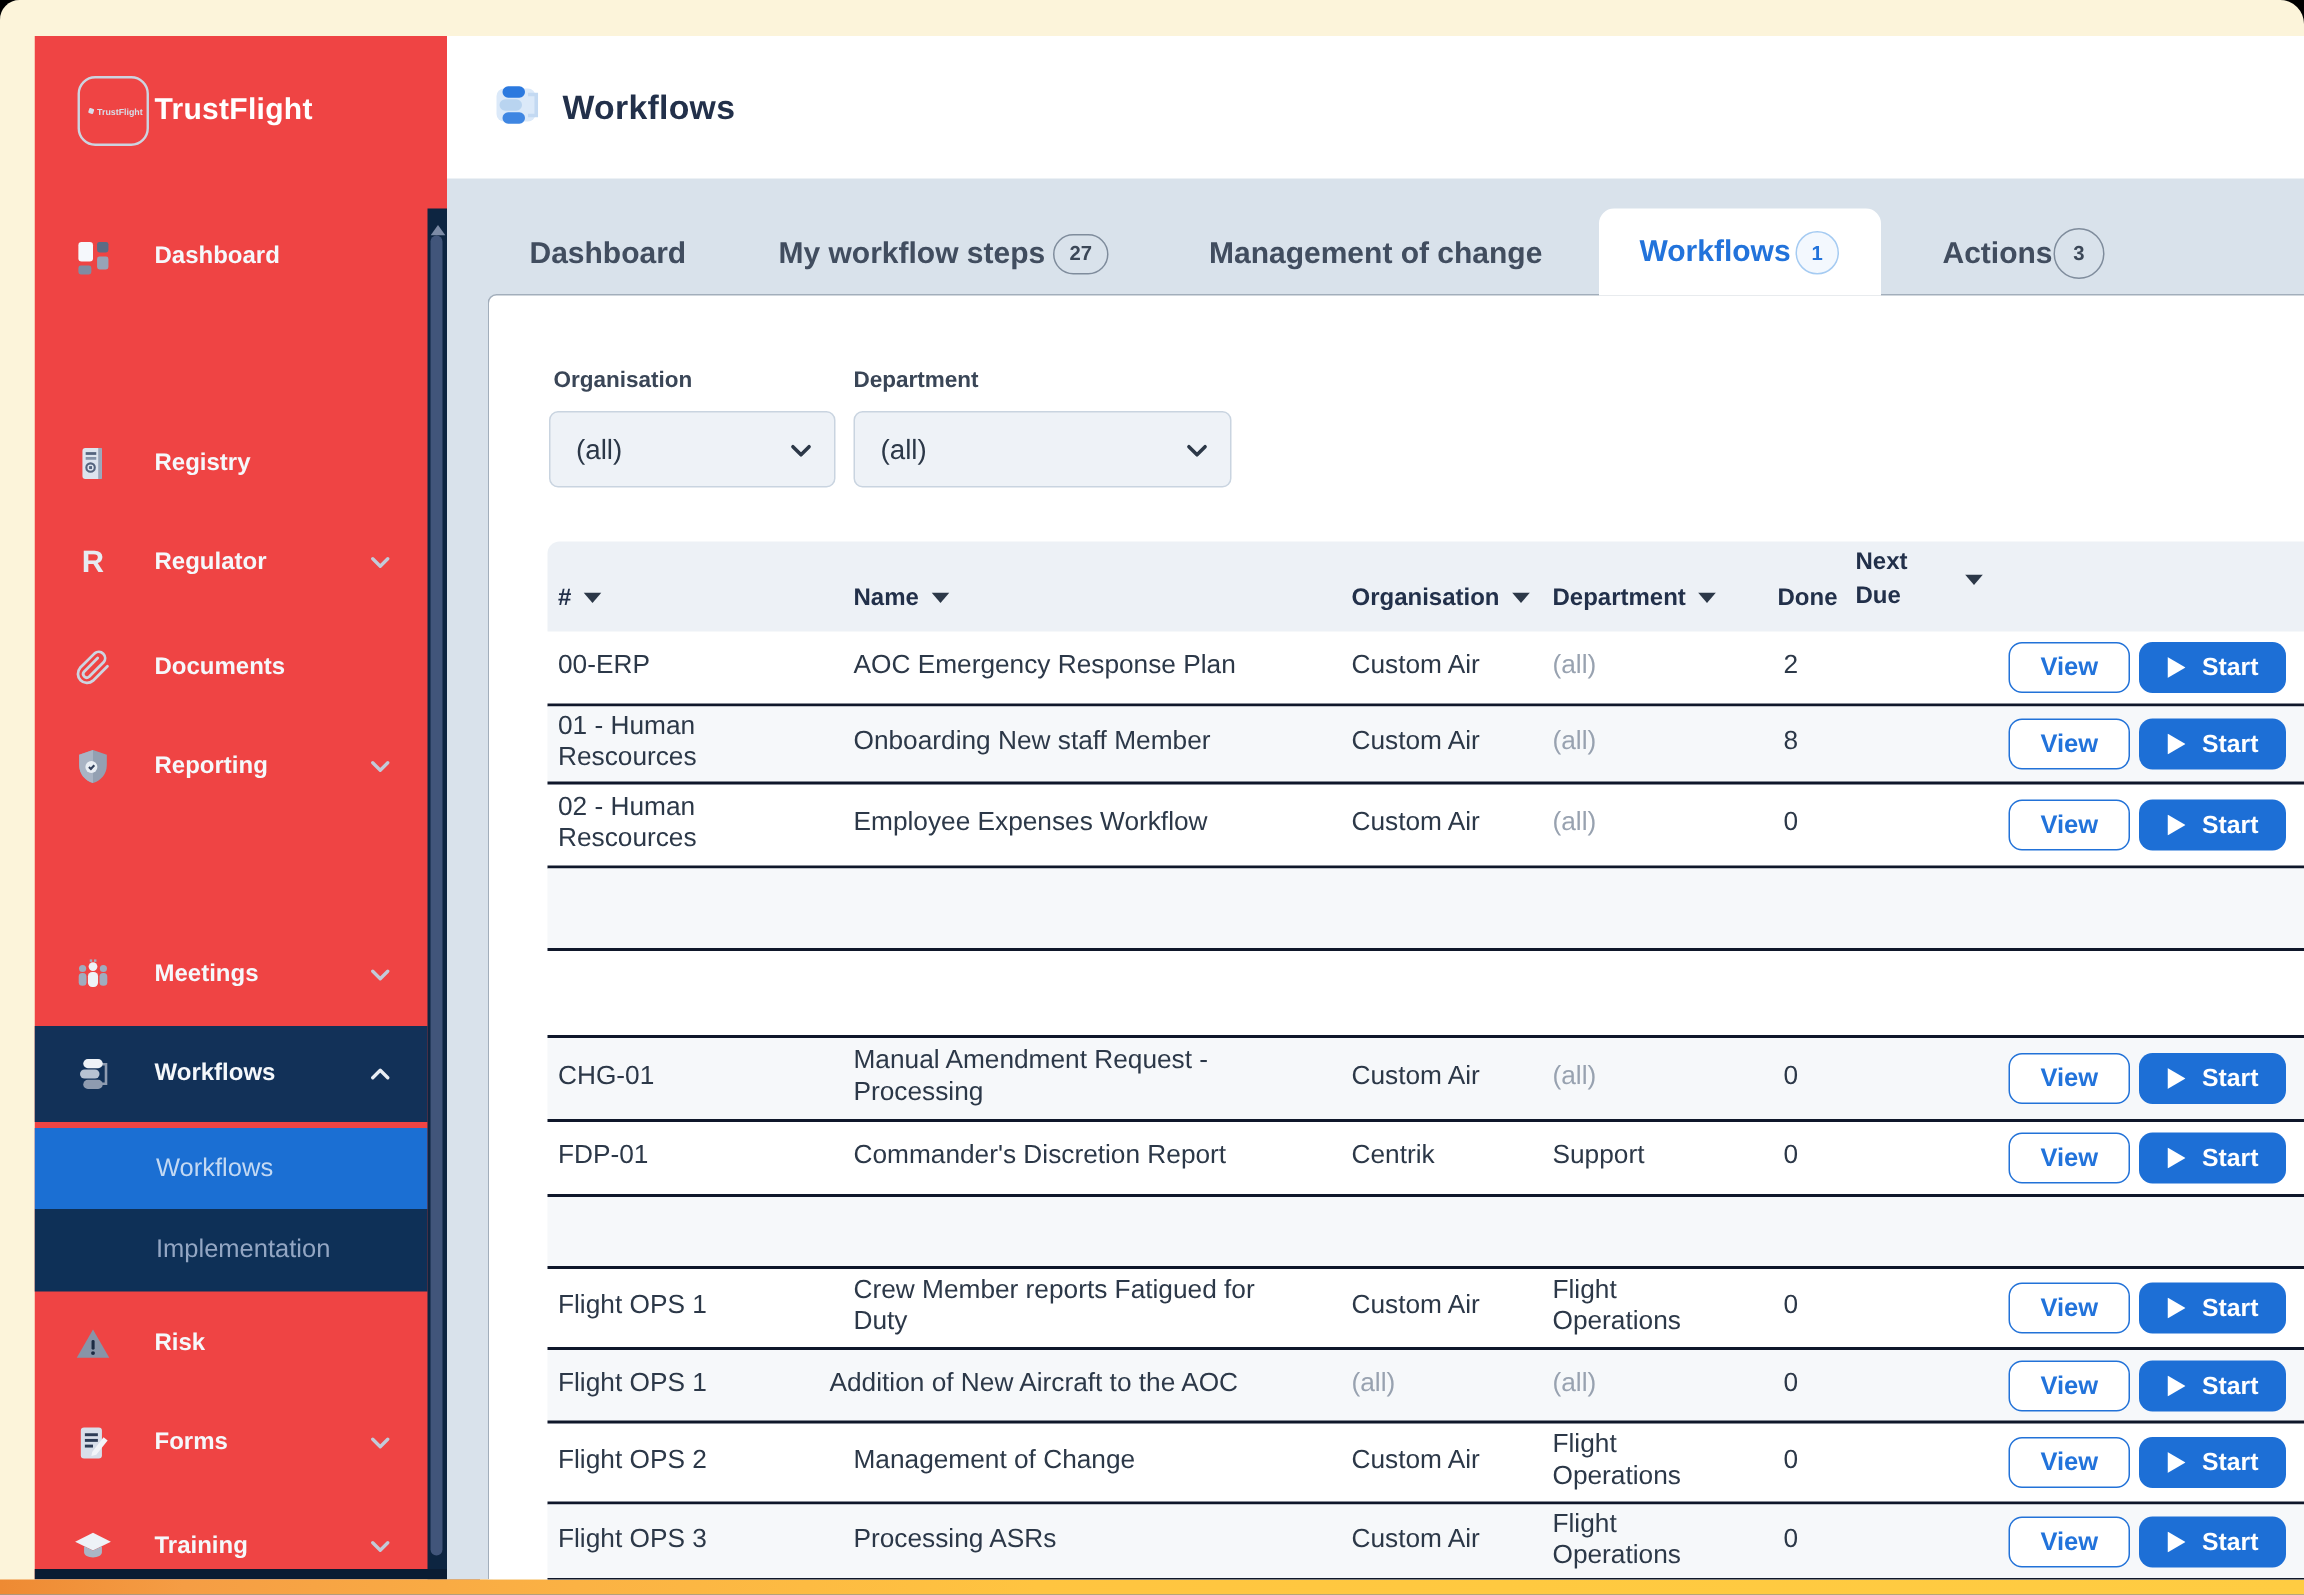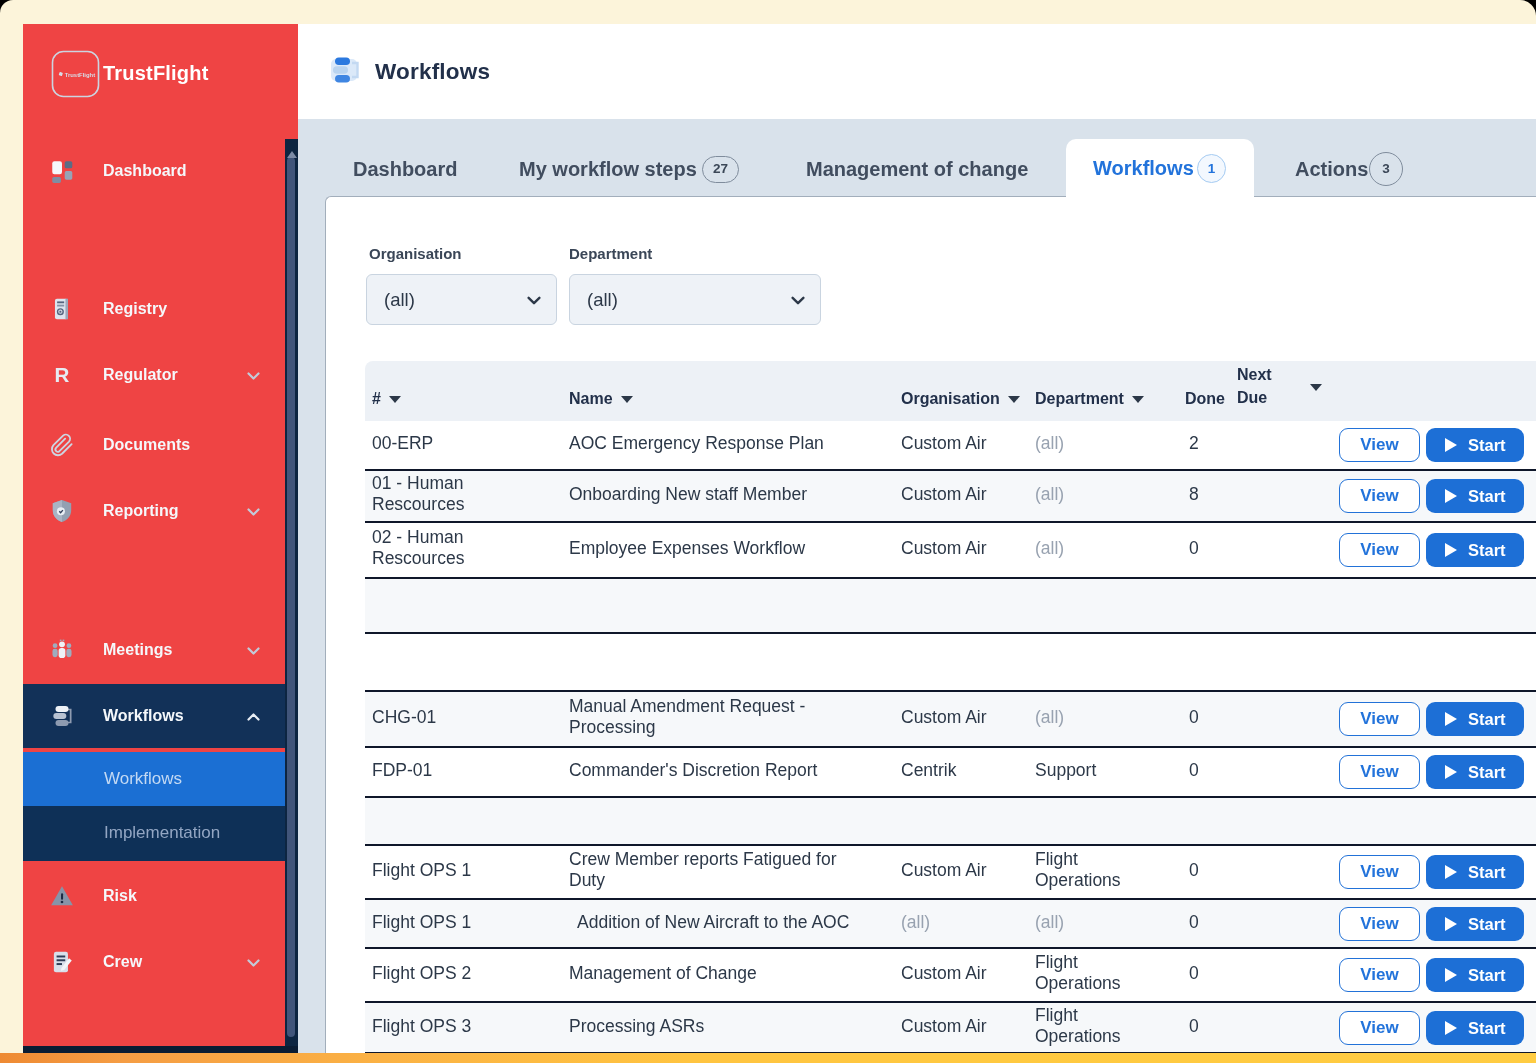--- a/index.html
+++ b/index.html
@@ -141,21 +141,31 @@
           <span class="tx">Risk</span>
         </div>
 <div class="mi" style="top:910px">
           <span class="ic"><svg viewBox="0 0 24 24" width="26" height="26">
               <rect x="4.5" y="2.5" width="13" height="19" rx="2" fill="#d8dfea"></rect>
               <rect x="7" y="6" width="8" height="1.8" fill="#2d3c56"></rect>
               <rect x="7" y="9.5" width="8" height="1.8" fill="#2d3c56"></rect>
               <rect x="7" y="13" width="5" height="1.8" fill="#2d3c56"></rect>
               <path d="M11.5 17.5 L18.5 8.5 L21 10.5 L14 19.3 L11 20 Z" fill="#f2f5f9"></path>
             </svg></span>
-          <span class="tx">Crew</span>
+          <span class="tx">Forms</span>
+          <span class="ch"><svg width="13" height="8" viewBox="0 0 13 8">
+              <polyline points="1.5,1.5 6.5,6.5 11.5,1.5" fill="none" stroke="#c2cbd9" stroke-width="2.2" stroke-linecap="round" stroke-linejoin="round"></polyline>
+            </svg></span>
+        </div>
+<div class="mi" style="top:979px">
+          <span class="ic"><svg viewBox="0 0 24 24" width="26" height="26">
+              <path d="M12 3.5 L23 9 L12 14.5 L1 9 Z" fill="#eef2f7"></path>
+              <path d="M6.5 11.8 V15.6 C6.5 17.4 9 18.8 12 18.8 C15 18.8 17.5 17.4 17.5 15.6 V11.8 L12 14.5 Z" fill="#aab6c6"></path>
+            </svg></span>
+          <span class="tx">Training</span>
           <span class="ch"><svg width="13" height="8" viewBox="0 0 13 8">
               <polyline points="1.5,1.5 6.5,6.5 11.5,1.5" fill="none" stroke="#c2cbd9" stroke-width="2.2" stroke-linecap="round" stroke-linejoin="round"></polyline>
             </svg></span>
         </div>
 <div class="abs" style="left:262px;top:115px;width:13px;height:914px;background:#0d2541"></div>
 <div class="abs" style="left:264px;top:133px;width:8px;height:880px;background:#41557a;border-radius:4px"></div>
 <div class="abs" style="left:264px;top:120px"><svg width="10" height="7" viewBox="0 0 10 7">
             <polygon points="5,0 10,7 0,7" fill="#7c8ba6"></polygon>
           </svg></div>
 <div class="abs" style="left:264px;top:1016px"><svg width="10" height="7" viewBox="0 0 10 7">
@@ -306,21 +316,21 @@
 <span class="vbtn">View</span>
 <span class="sbtn">
                 <svg width="12" height="14" viewBox="0 0 12 14">
                   <polygon points="0,0 12,7 0,14" fill="#fff"></polygon>
                 </svg>
                 <i>Start</i>
               </span>
 </div>
 <div class="row bgg" style="height:49px">
 <span class="cell" style="left:7px;width:110px">Flight OPS 1</span>
-<span class="cell" style="left:212px;width:300px">Addition of New Aircraft to the AOC</span>
+<span class="cell" style="left:188px;width:300px">Addition of New Aircraft to the AOC</span>
 <span class="cell gray" style="left:536px;width:130px">(all)</span>
 <span class="cell gray" style="left:670px;width:100px">(all)</span>
 <span class="cell" style="left:824px">0</span>
 <span class="vbtn">View</span>
 <span class="sbtn">
                 <svg width="12" height="14" viewBox="0 0 12 14">
                   <polygon points="0,0 12,7 0,14" fill="#fff"></polygon>
                 </svg>
                 <i>Start</i>
               </span>

